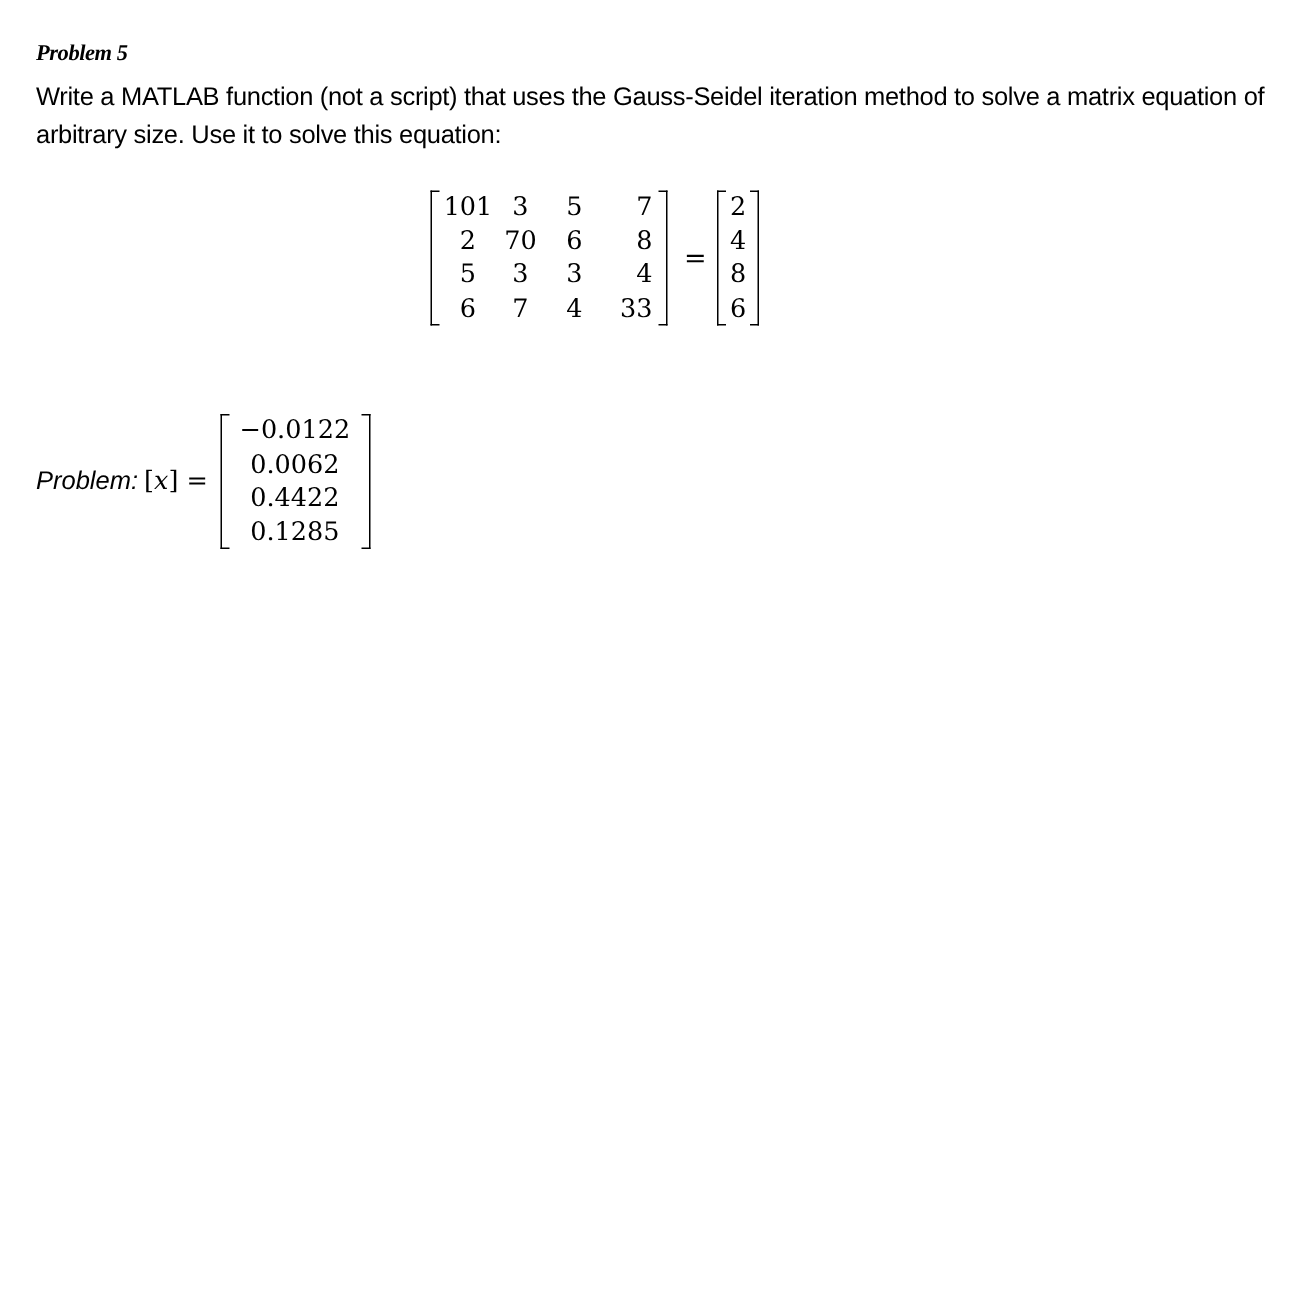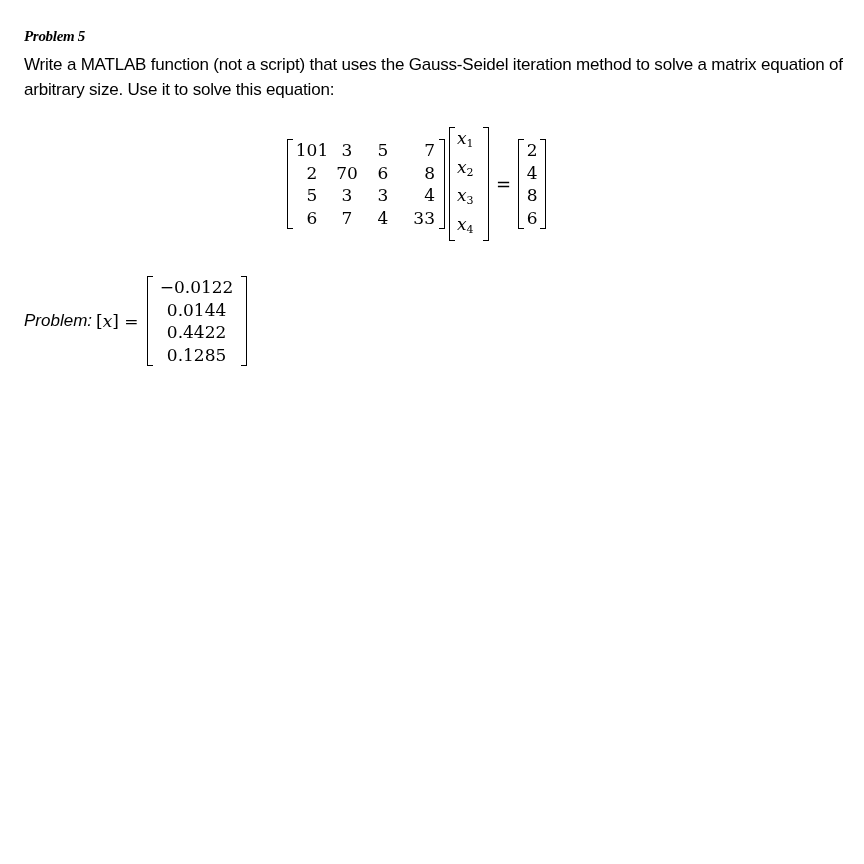--- a/index.html
+++ b/index.html
@@ -75,30 +75,20 @@
       <span class="cell c0">6</span>
       <span class="cell c1">7</span>
       <span class="cell c2">4</span>
       <span class="cell c3">33</span>
     </div>
     <div class="bracket right"></div>
   </div>
 
   <div class="gap"></div>
 
-  <div class="bracket-wrap">
-    <div class="bracket left"></div>
-    <div class="matrix vec">
-      <span class="cell var"><i>x</i><sub>1</sub></span>
-      <span class="cell var"><i>x</i><sub>2</sub></span>
-      <span class="cell var"><i>x</i><sub>3</sub></span>
-      <span class="cell var"><i>x</i><sub>4</sub></span>
-    </div>
-    <div class="bracket right"></div>
-  </div>
 
   <span class="eq-sign">=</span>
 
   <div class="bracket-wrap">
     <div class="bracket left"></div>
     <div class="matrix rhs">
       <span class="cell">2</span>
       <span class="cell">4</span>
       <span class="cell">8</span>
       <span class="cell">6</span>
@@ -107,19 +97,19 @@
   </div>
 </div>
 
 <div class="answer">
   <span class="answer-label">Problem:</span>
   <span class="answer-x math"><span>[</span><i>x</i><span>]</span> <span>=</span></span>
   <div class="bracket-wrap math">
     <div class="bracket left"></div>
     <div class="matrix ans">
       <span class="cell">−0.0122</span>
-      <span class="cell">0.0144</span>
+      <span class="cell">0.0062</span>
       <span class="cell">0.4422</span>
       <span class="cell">0.1285</span>
     </div>
     <div class="bracket right"></div>
   </div>
 </div>
 
 </body></html>

